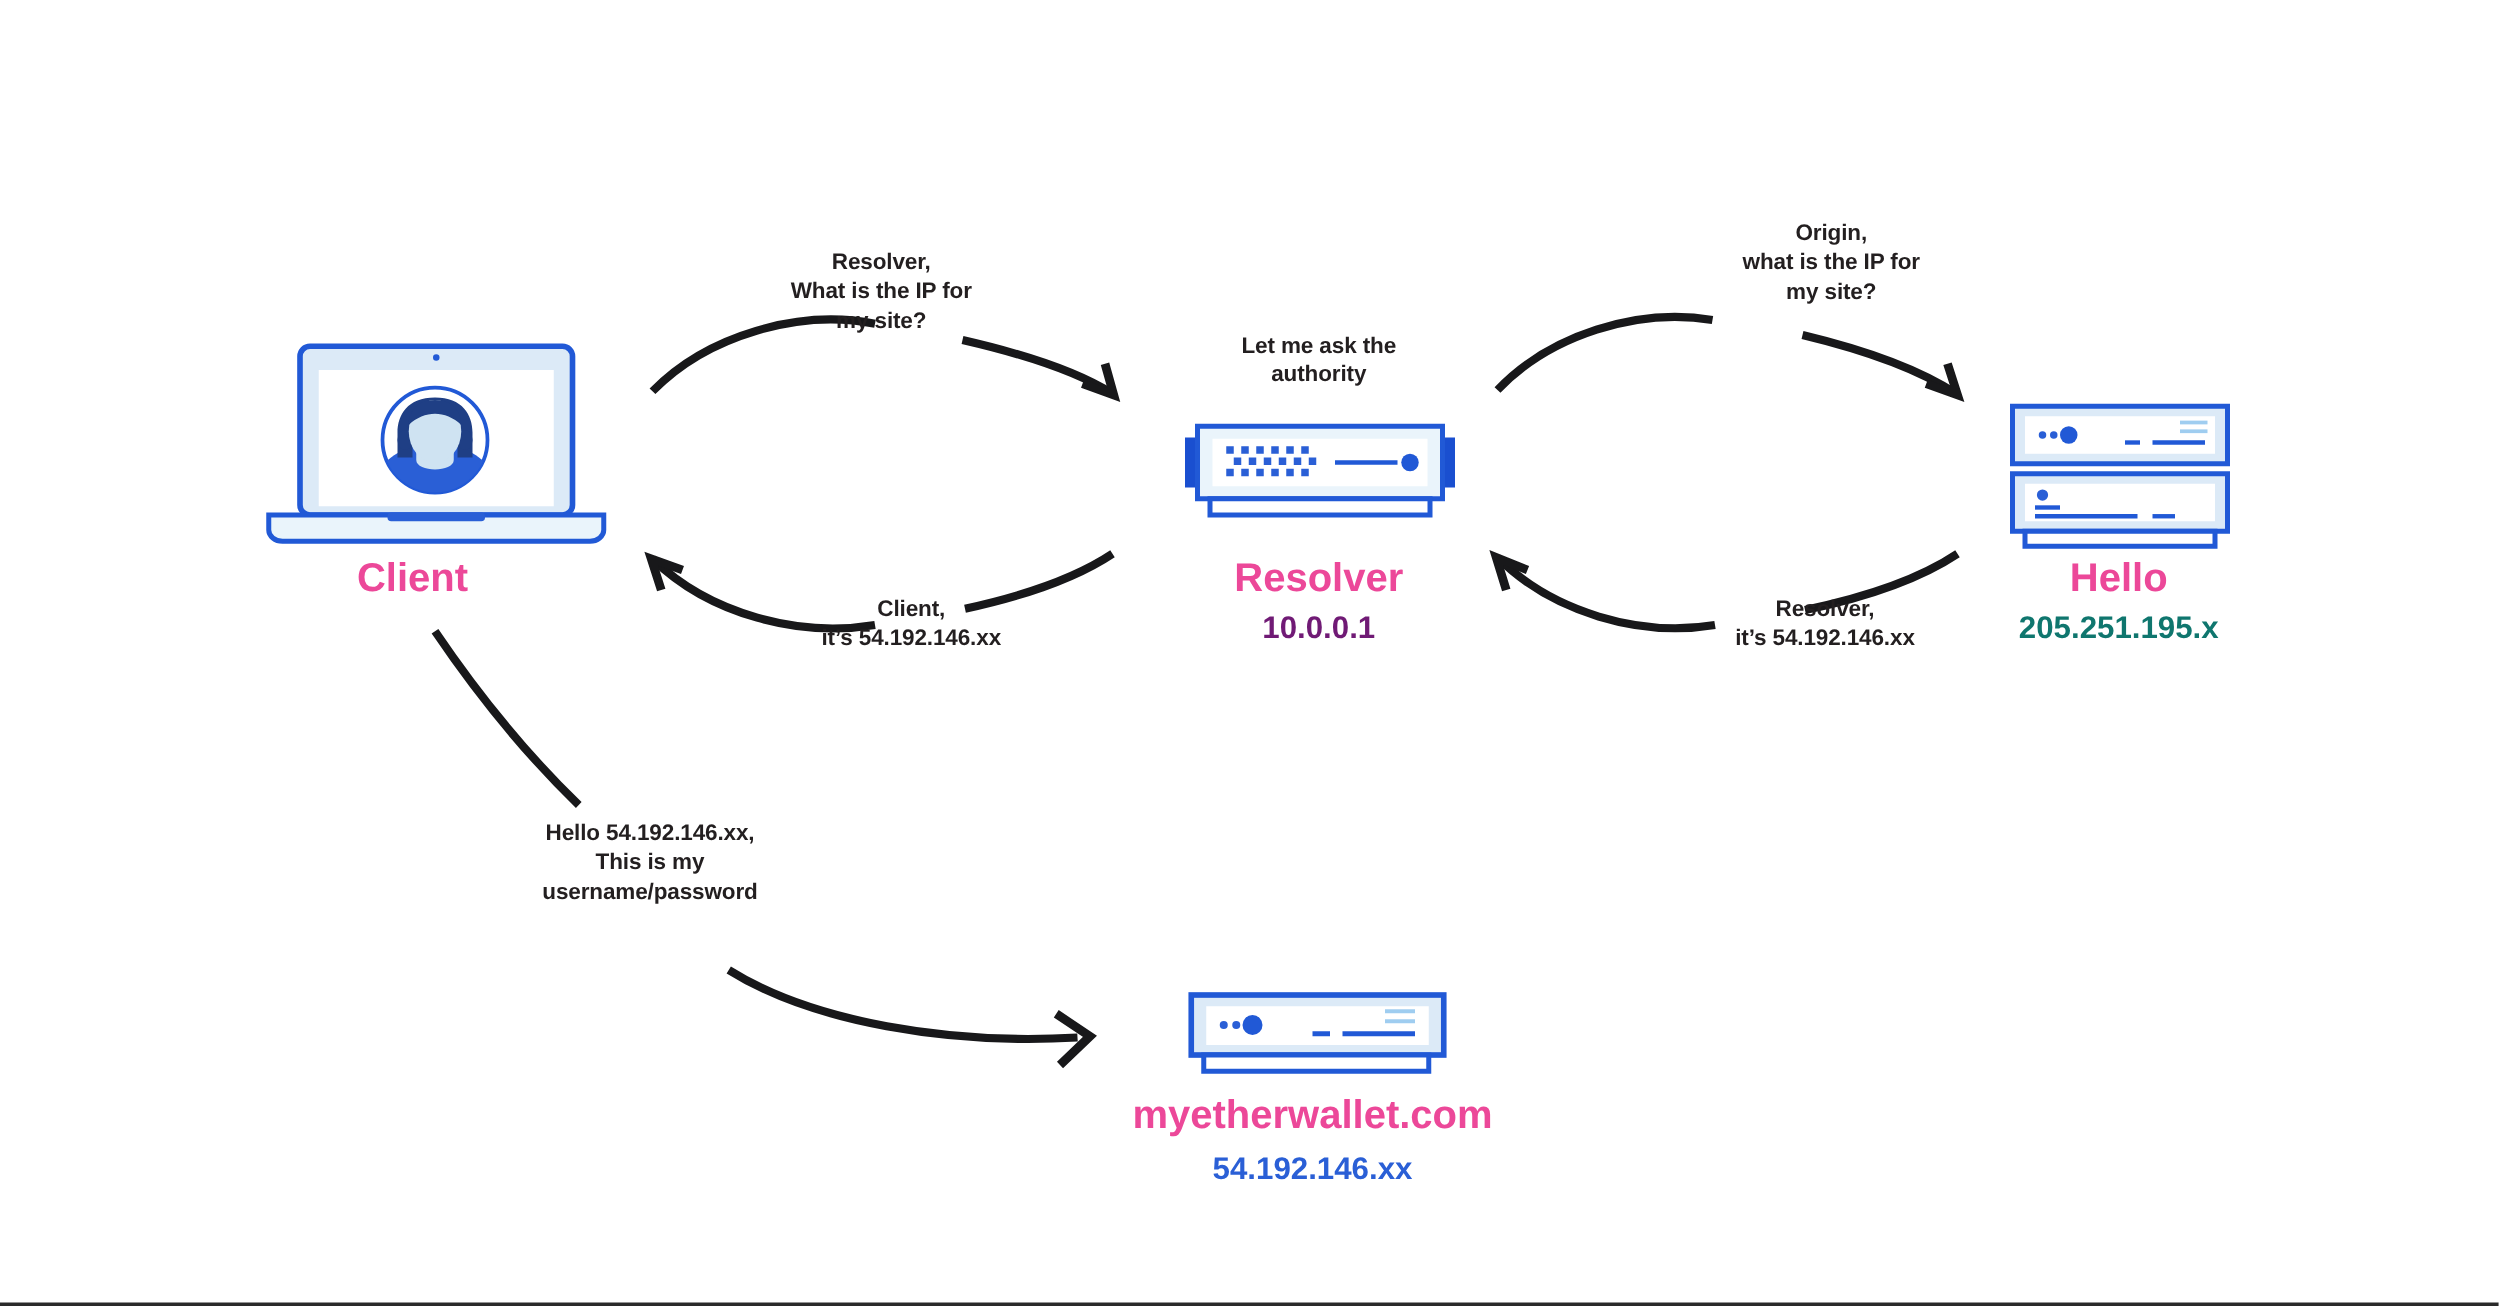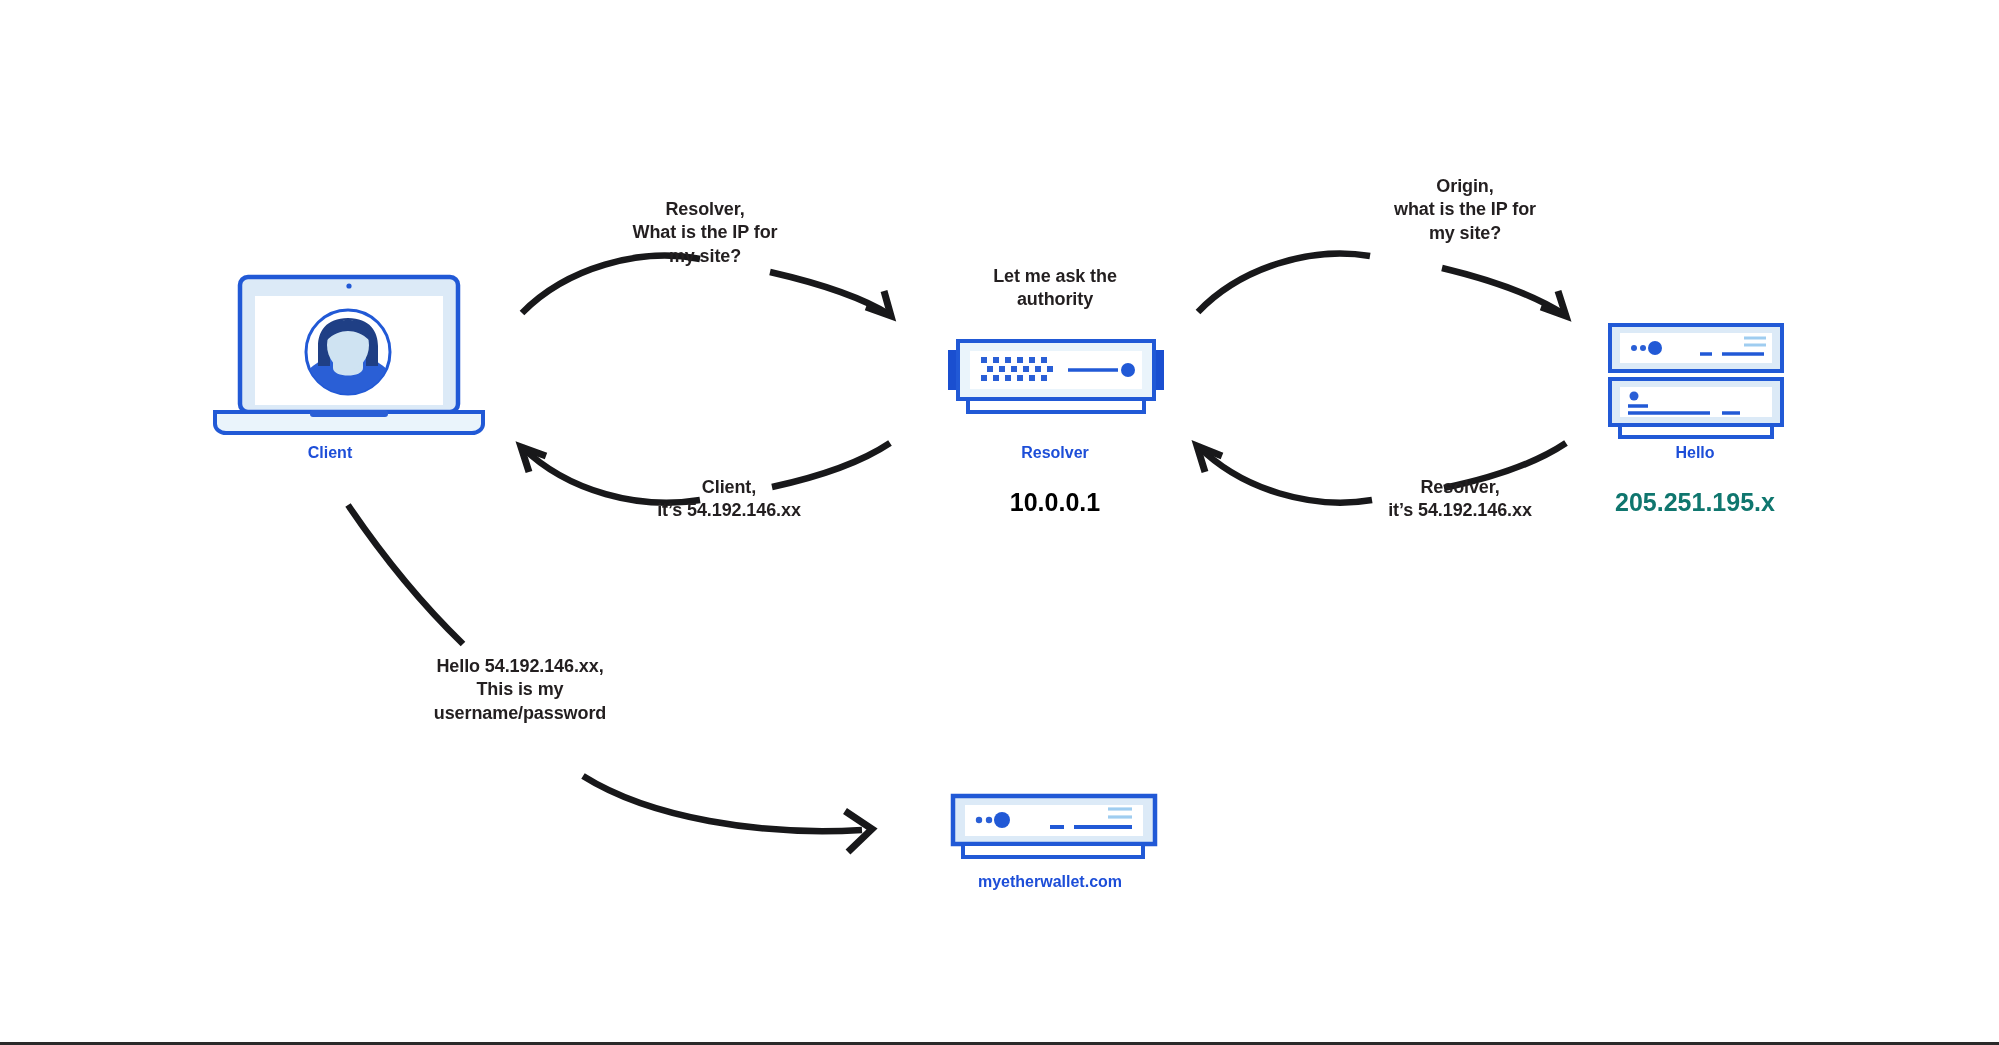--- a/index.html
+++ b/index.html
@@ -47,22 +47,22 @@
     font-weight: bold;
     text-align: center;
     line-height: 1.30;
     white-space: pre-line;
     letter-spacing: -0.1px;
   }
   .msg {
     font-size: 18px;
   }
   .node-name {
-    font-size: 16px;
-    color: #1d4ed8;
+    font-size: 32px;
+    color: #ec4899;
     font-weight: bold;
     text-align: center;
     position: absolute;
   }
   .node-ip {
     font-size: 25px;
     font-weight: bold;
     text-align: center;
     position: absolute;
   }
@@ -250,19 +250,20 @@
 authority</div>
 
   <div class="node-name" id="label-client">Client</div>
 
   <div class="node-name" id="label-resolver">Resolver</div>
 
   <div class="node-name" id="label-origin">Hello</div>
 
   <div class="node-name" id="label-site">myetherwallet.com</div>
 
-  <div class="node-ip" id="ip-resolver" style="color:#000000;">10.0.0.1</div>
+  <div class="node-ip" id="ip-resolver" style="color:#701a75;">10.0.0.1</div>
 
   <div class="node-ip" id="ip-origin" style="color:#0f766e;">205.251.195.x</div>
 
+  <div class="node-ip" id="ip-site" style="color:#2a5fd6;">54.192.146.xx</div>
 
   <div class="bottom-rule"></div>
 </div>
 
 </body></html>

